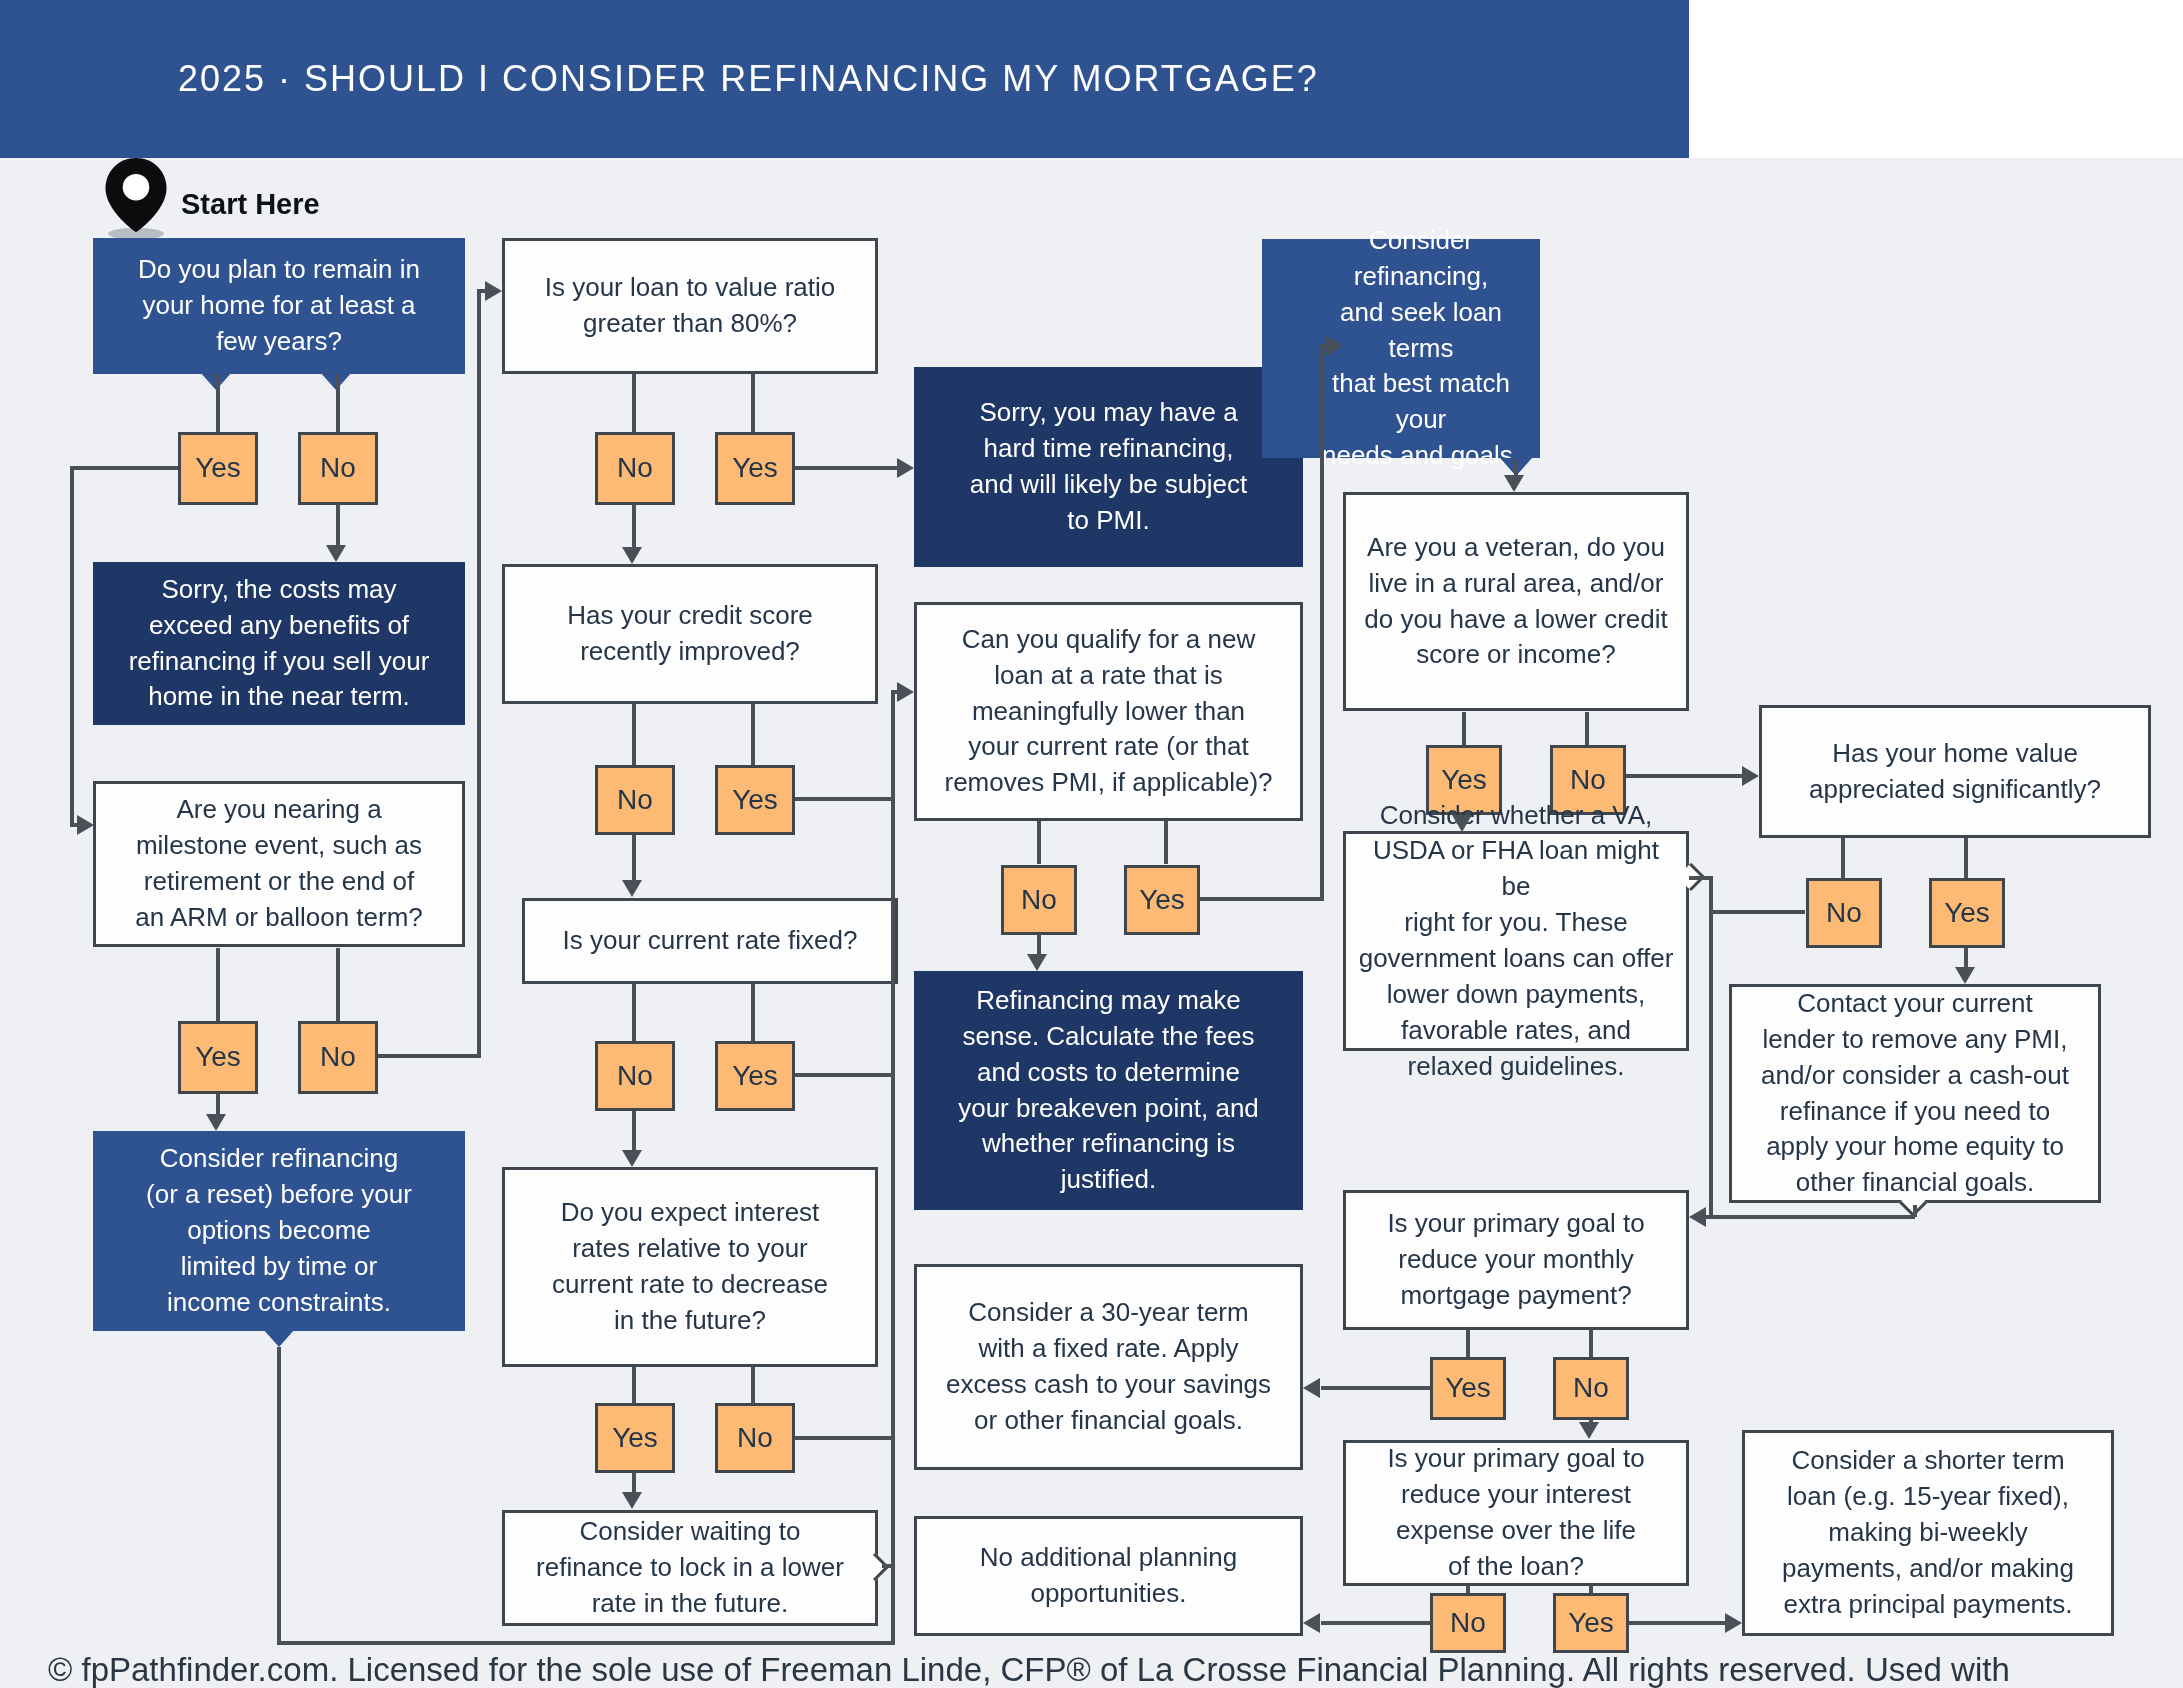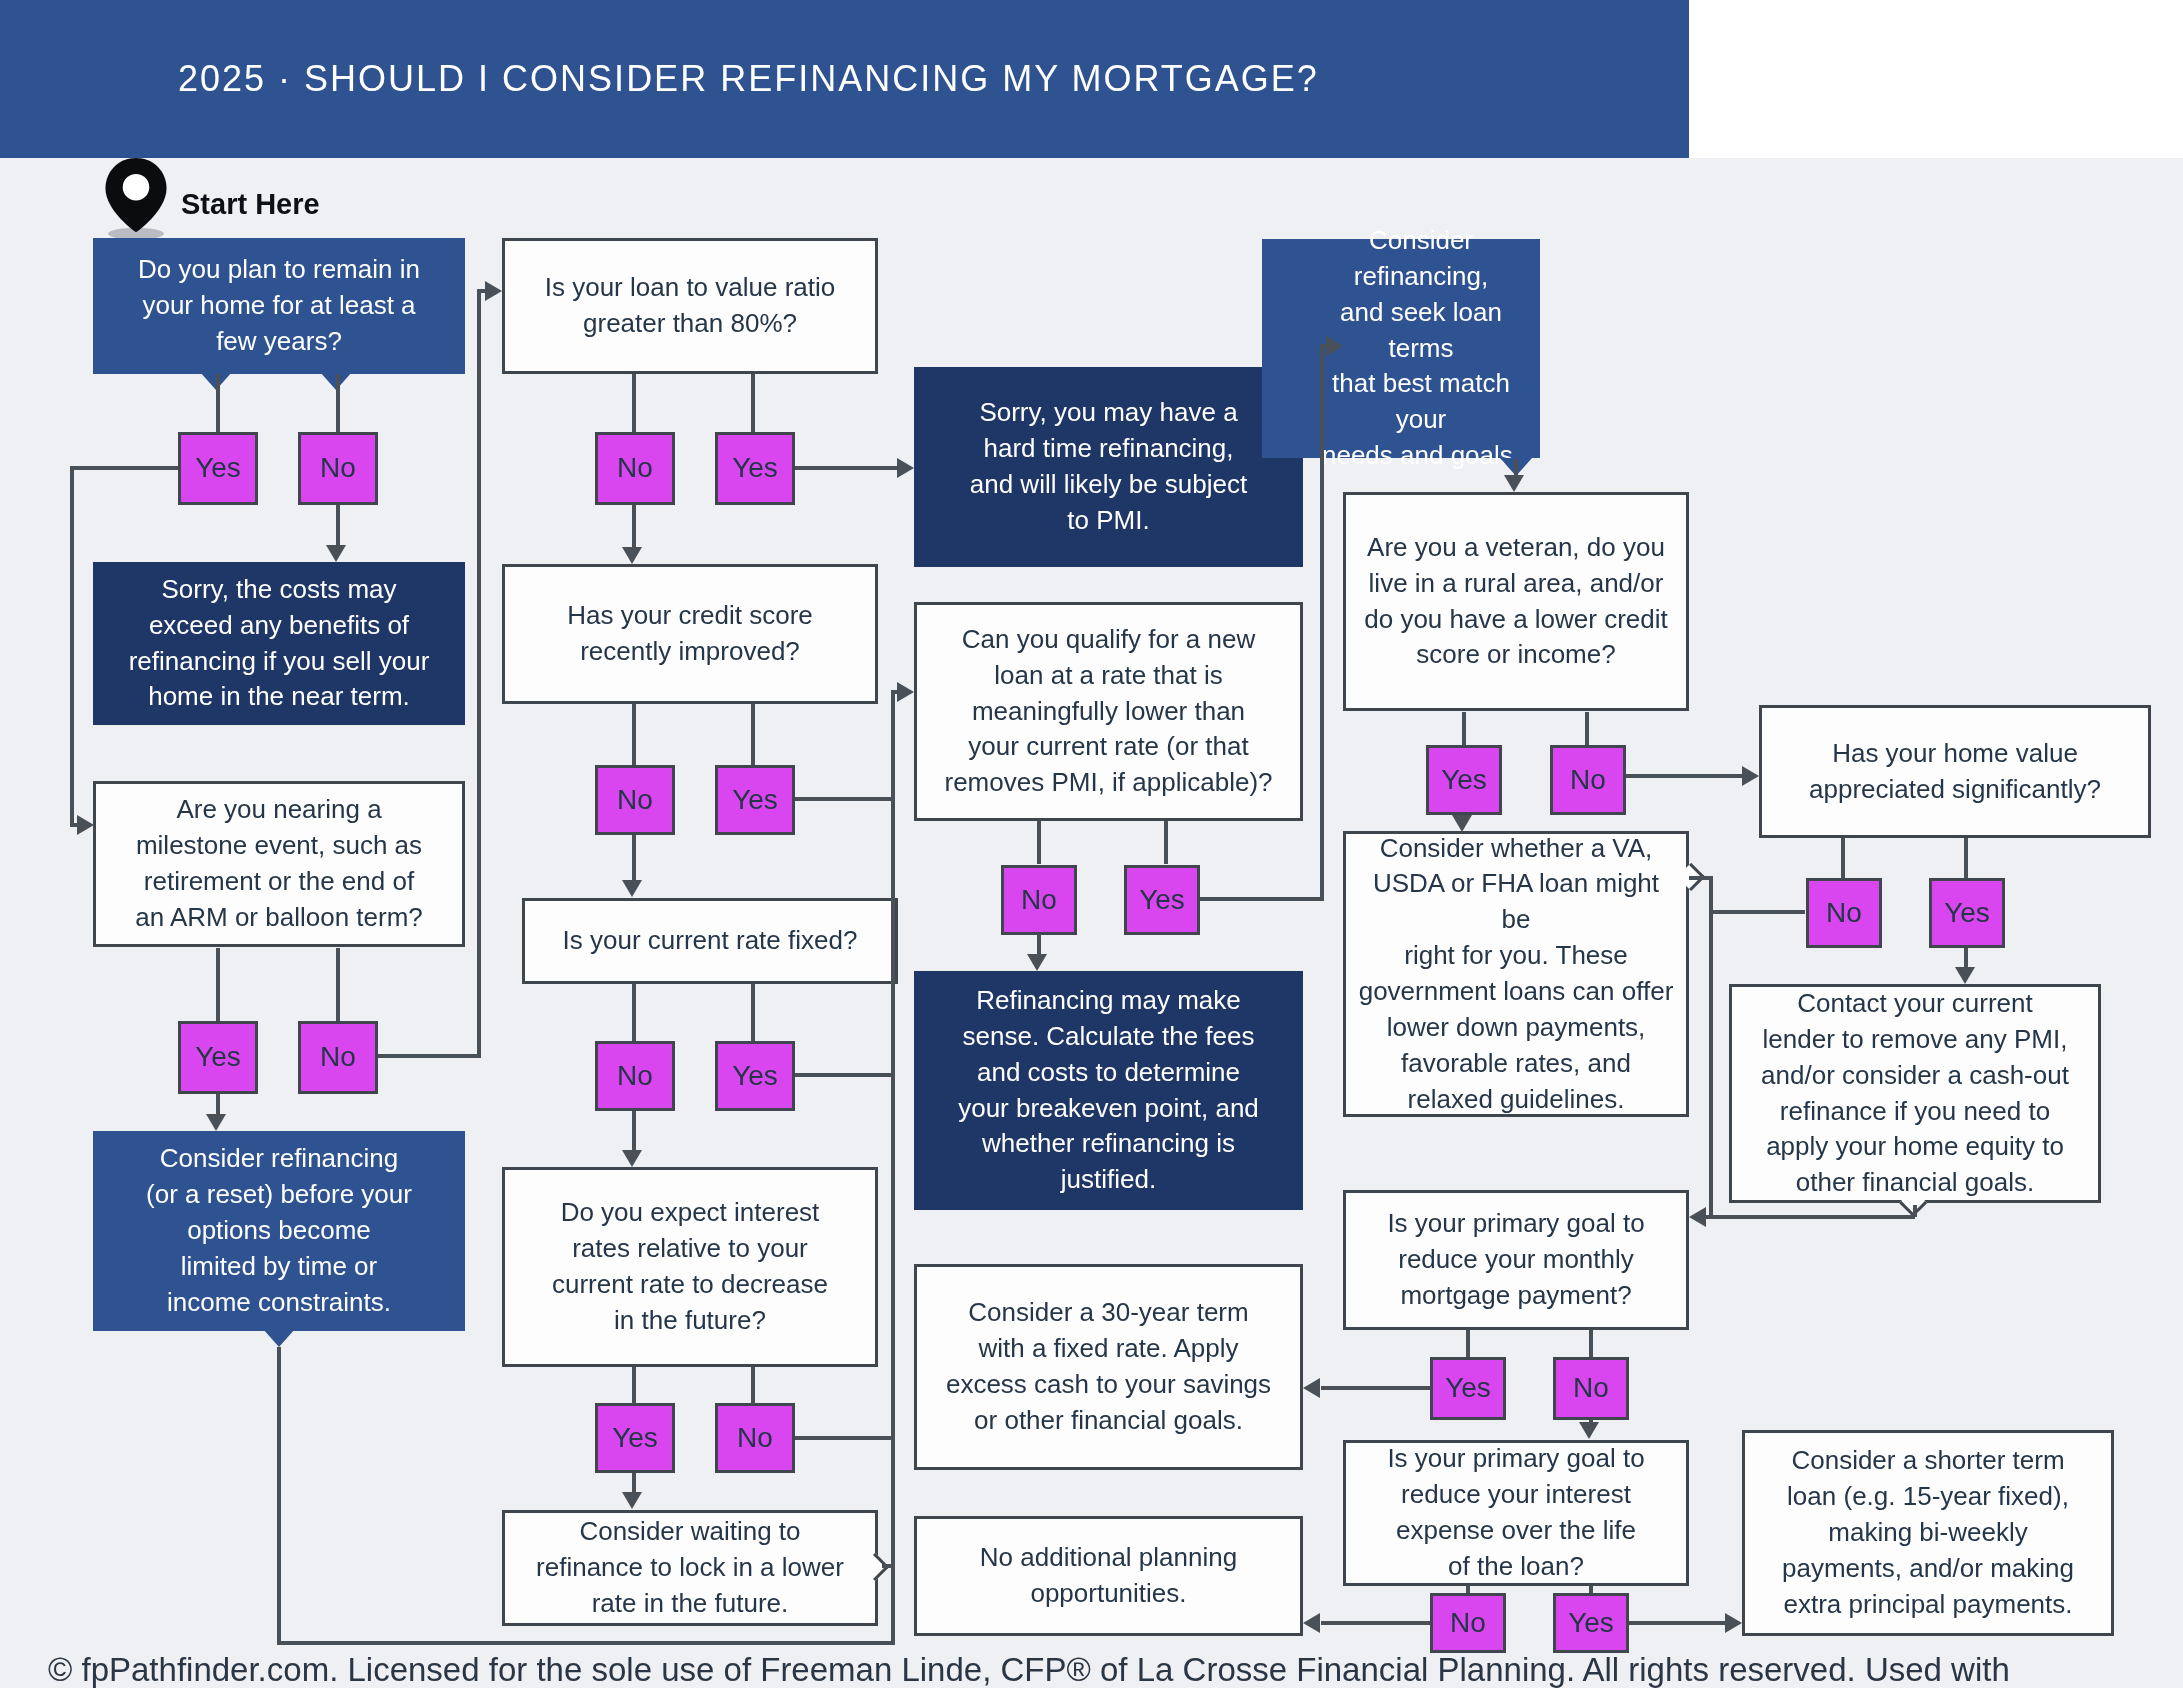--- a/index.html
+++ b/index.html
@@ -12,21 +12,21 @@
   .hdr-tip{position:absolute;left:1689px;top:59px;width:0;height:0;
            border-top:20px solid transparent;border-bottom:20px solid transparent;border-left:25px solid #2f5291;}
   .logo-panel{position:absolute;left:1689px;top:0;width:494px;height:158px;background:#ffffff;}
   
   .start-label{position:absolute;left:181px;top:188px;font-size:29px;font-weight:700;color:#0d1117;}
   
   .box{position:absolute;box-sizing:border-box;display:flex;align-items:center;justify-content:center;text-align:center;}
   .q{background:#fdfdfe;border:3.3px solid #40464e;color:#253648;}
   .blue{background:#2f5291;color:#ffffff;}
   .navy{background:#1f3766;color:#ffffff;}
-  .yn{background:#d946ef;border:3.3px solid #40464e;color:#253648;text-align:right;}
+  .yn{background:#fdba74;border:3.3px solid #40464e;color:#253648;text-align:right;}
   .yn .txt{font-size:28px;}
   .txt{white-space:pre-line;font-size:26px;line-height:1.38;padding:0 9.3px;}
   
   .hl,.vl{position:absolute;background:#4a5058;}
   .hl{height:4px;}
   .vl{width:4px;}
   .ad,.ar,.al{position:absolute;width:0;height:0;}
   .ad{border-left:10px solid transparent;border-right:10px solid transparent;border-top:17.3px solid #4a5058;}
   .ar{border-top:10px solid transparent;border-bottom:10px solid transparent;border-left:17.3px solid #4a5058;}
   .al{border-top:10px solid transparent;border-bottom:10px solid transparent;border-right:17.3px solid #4a5058;}
@@ -211,21 +211,21 @@
 do you have a lower credit
 score or income?</div>
   </div>
   <div class="box yn" style="left:1426px;top:745px;width:76px;height:70px;">
     <div class="txt">Yes</div>
   </div>
   <div class="box yn" style="left:1550px;top:745px;width:76px;height:70px;">
     <div class="txt">No</div>
   </div>
 
-  <div class="box q" style="left:1343px;top:831px;width:346px;height:286px;">
+  <div class="box q" style="left:1343px;top:831px;width:346px;height:220px;">
     <div class="txt">Consider whether a VA,
 USDA or FHA loan might be
 right for you. These
 government loans can offer
 lower down payments,
 favorable rates, and
 relaxed guidelines.</div>
   </div>
   <div class="wtail r" style="left:1681px;top:867px;"></div>
 

